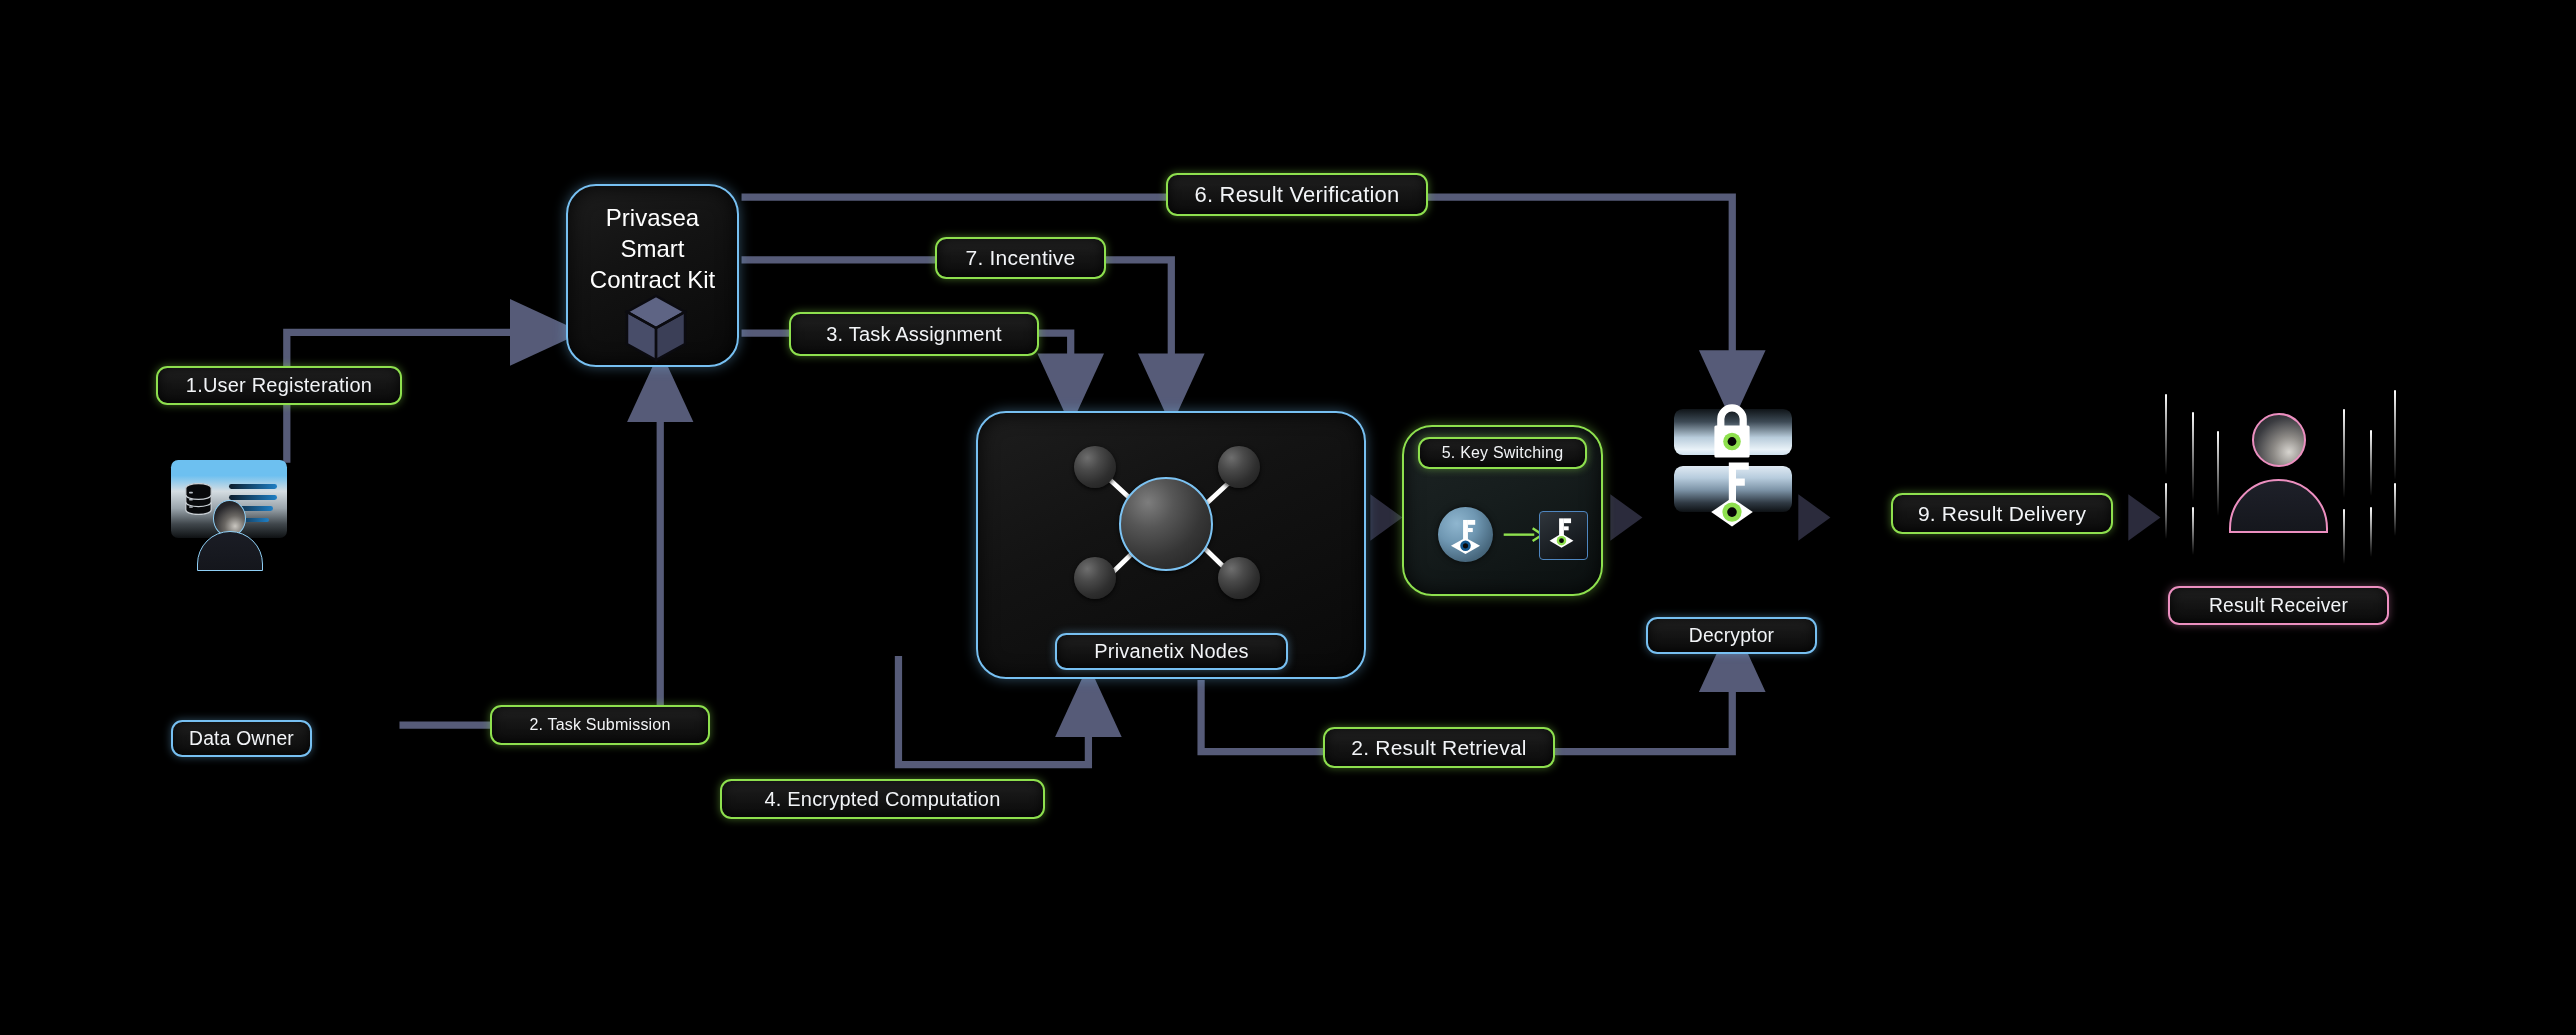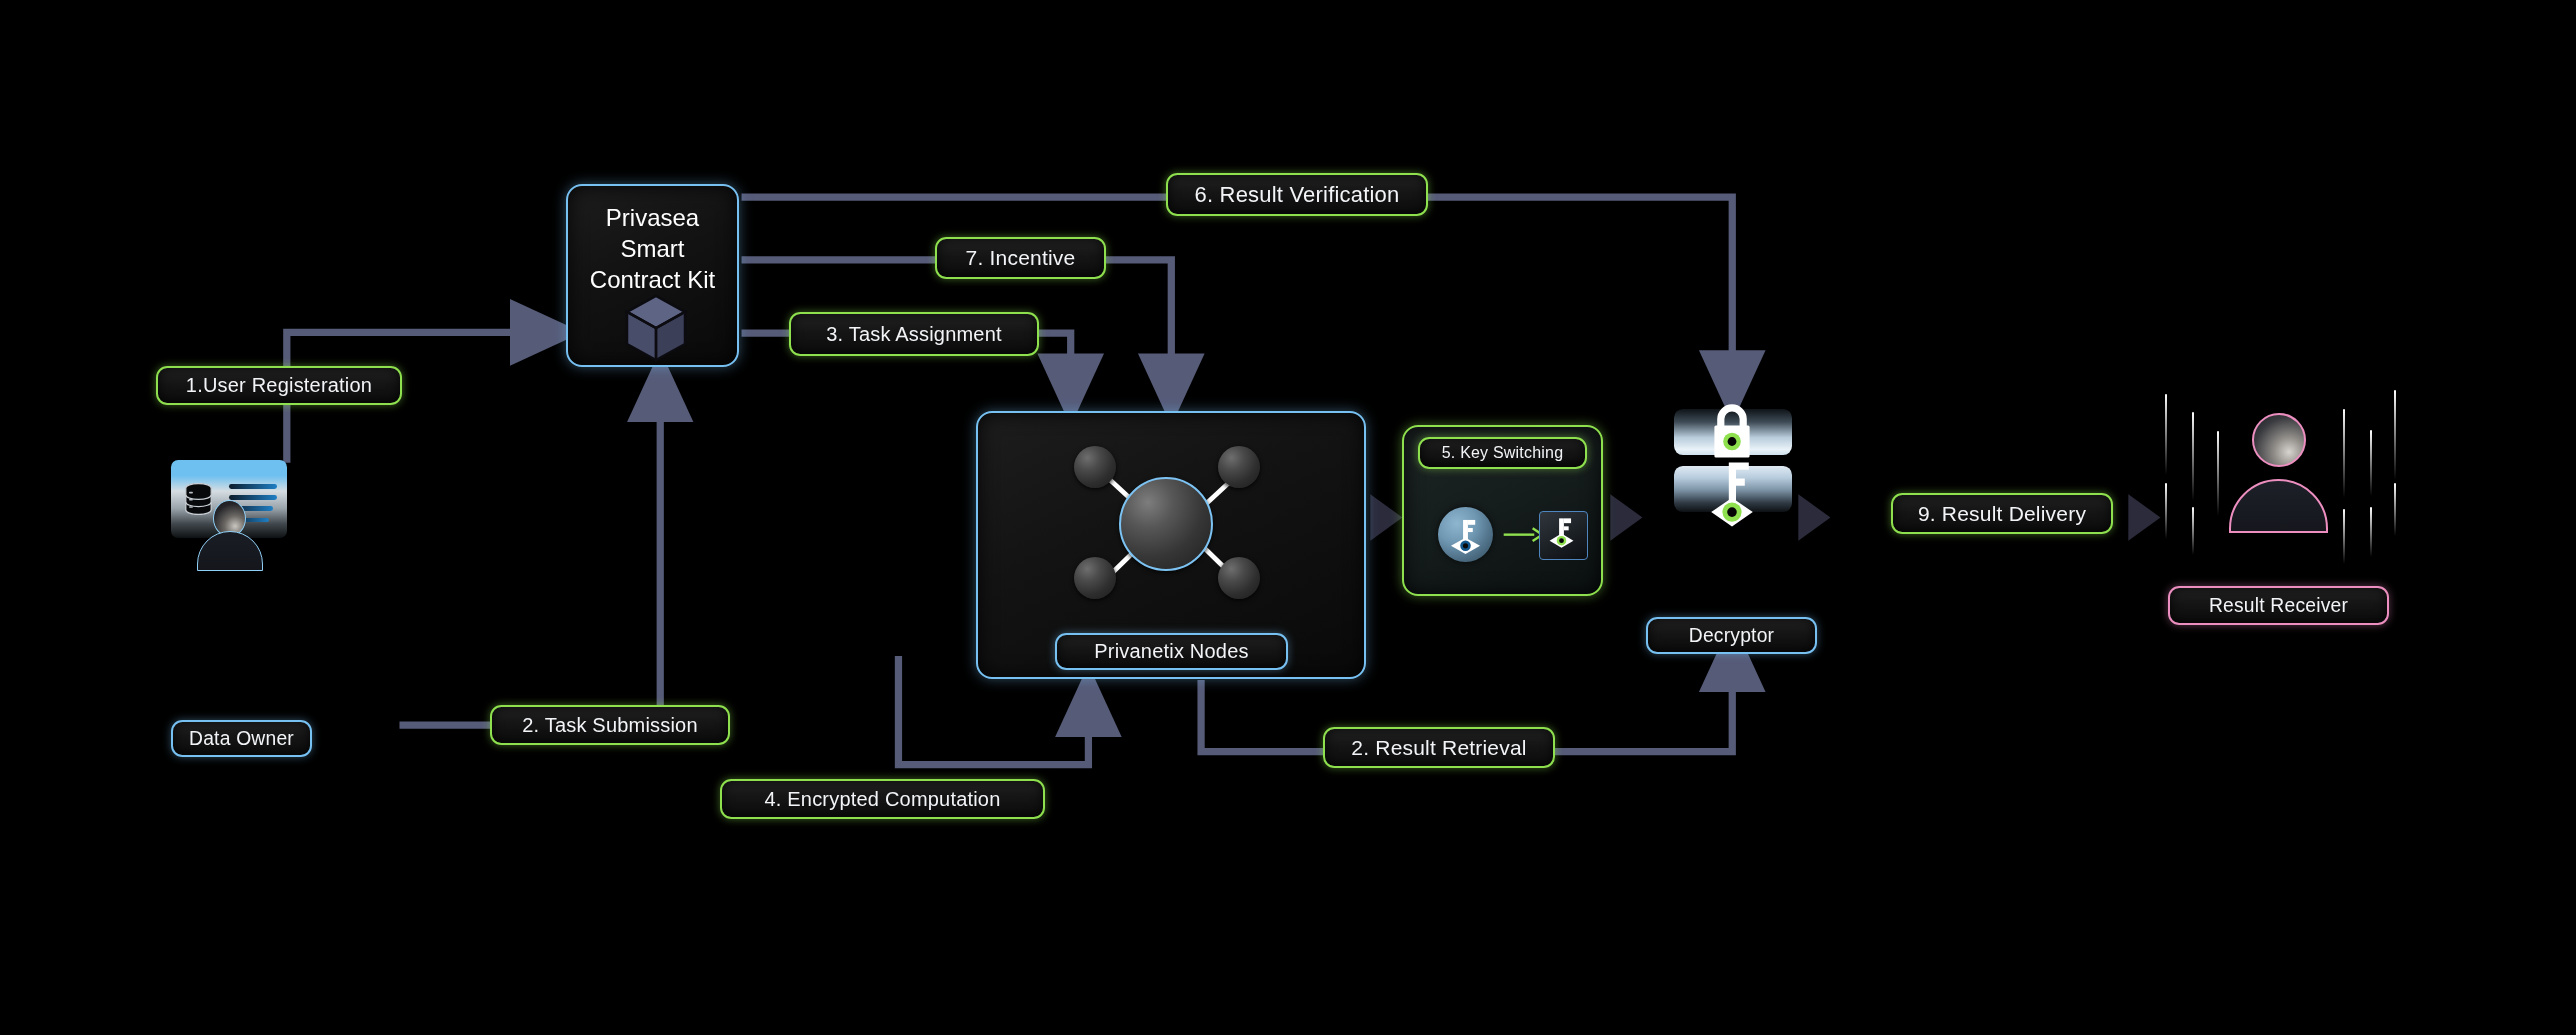--- a/index.html
+++ b/index.html
@@ -32,21 +32,21 @@
     border:2.4px solid #77c0f2;
     box-shadow:0 0 8px rgba(119,192,242,.40), inset 0 0 11.3px rgba(0,0,0,.8);
   }
   .pill.pink{
     border:2.4px solid #ec8fc0;
     box-shadow:0 0 8px rgba(236,143,192,.40), inset 0 0 11.3px rgba(0,0,0,.8);
   }
 
   
   .panel{
-    position:absolute;box-sizing:border-box;border-radius:16px;
+    position:absolute;box-sizing:border-box;border-radius:30px;
     background:linear-gradient(155deg,#1d1d1d 0%,#131313 40%,#090909 100%);
   }
   .panel.blue{
     border:2.4px solid #77c0f2;
     box-shadow:0 0 13px rgba(119,192,242,.40), inset 0 0 19.3px rgba(0,0,0,.85);
   }
   .panel.green{
     border:2.4px solid #8ee04e;
     background:linear-gradient(155deg,#1d2424 0%,#161d1d 45%,#0b1010 100%);
     box-shadow:0 0 11.3px rgba(142,224,78,.45), inset 0 0 19.3px rgba(0,0,0,.8);
@@ -305,21 +305,21 @@
     <div class="rain" style="left:2370px;top:507px;height:50px;background:linear-gradient(180deg,#ffffff,rgba(255,255,255,0));"></div>
     <div class="rain" style="left:2394px;top:390px;height:90px;background:linear-gradient(180deg,#ffffff,rgba(255,255,255,0));"></div>
     <div class="rain" style="left:2394px;top:483px;height:53px;background:linear-gradient(180deg,#ffffff,rgba(255,255,255,0));"></div>
   </div>
   <div id="receiver-head"></div>
   <div id="receiver-body"></div>
   <div class="pill pink" style="left:2168px;top:586px;width:221px;height:39px;font-size:19.3px;">Result Receiver</div>
 
   <div class="pill green" style="left:156px;top:366px;width:246px;height:39px;font-size:20px;">1.User Registeration</div>
 
-  <div class="pill green" style="left:490px;top:705px;width:240px;height:40px;font-size:20px;">2. Task Submission</div>
+  <div class="pill green" style="left:490px;top:705px;width:220px;height:40px;font-size:16px;">2. Task Submission</div>
 
   <div class="pill green" style="left:789px;top:312px;width:250px;height:44px;font-size:20px;">3. Task Assignment</div>
 
   <div class="pill green" style="left:720px;top:779px;width:325px;height:40px;font-size:20px;">4. Encrypted Computation</div>
 
   <div class="pill green" style="left:1166px;top:173px;width:262px;height:43px;font-size:22px;">6. Result Verification</div>
 
   <div class="pill green" style="left:935px;top:237px;width:171px;height:42px;font-size:21px;">7. Incentive</div>
 
   <div class="pill green" style="left:1323px;top:727px;width:232px;height:41px;font-size:21px;">2. Result Retrieval</div>

